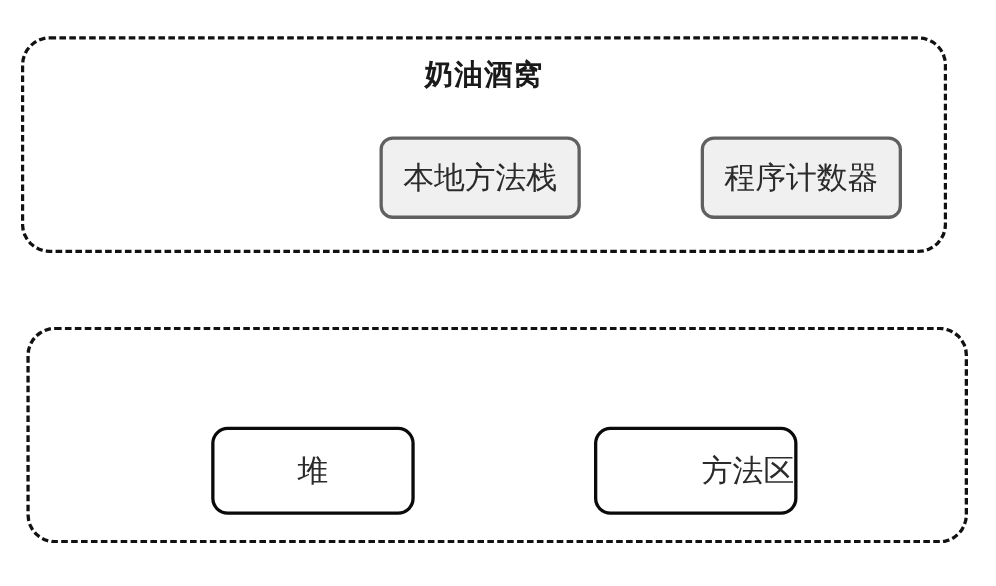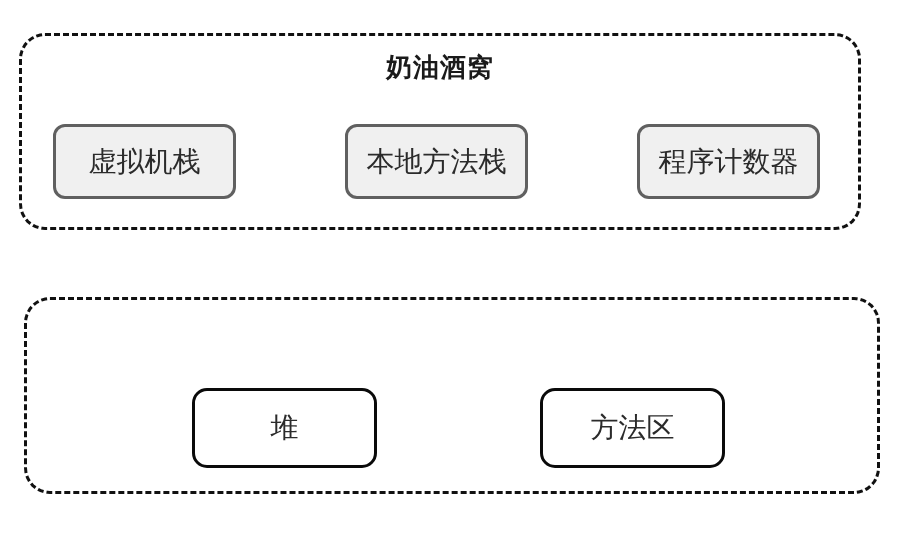--- a/index.html
+++ b/index.html
@@ -73,41 +73,38 @@
   .node-gray.pos-3{ left:615px; }
   .node-white{
     background:var(--white-node-fill);
     border:3px solid var(--white-node-border);
     border-radius:15px;
     top:88px;
     width:185px;
     height:80px;
   }
   .node-white.pos-1{ left:165px; }
-  .node-white.pos-2{ left:513px; }
+  .node-white.pos-2{ left:513px;justify-content:flex-end; }
   .watermark{
     position:absolute;
     right:7px;
     top:501px;
     font-size:18px;
     color:var(--watermark-color);
     letter-spacing:0.5px;
   }
 </style>
 </head>
 <body>
 
 <div class="canvas">
 
   <div class="group group-top">
     <div class="group-title">奶油酒窝</div>
 
-    <div class="node node-gray pos-1">
-      <span>虚拟机栈</span>
-    </div>
 
     <div class="node node-gray pos-2">
       <span>本地方法栈</span>
     </div>
 
     <div class="node node-gray pos-3">
       <span>程序计数器</span>
     </div>
   </div>
 

